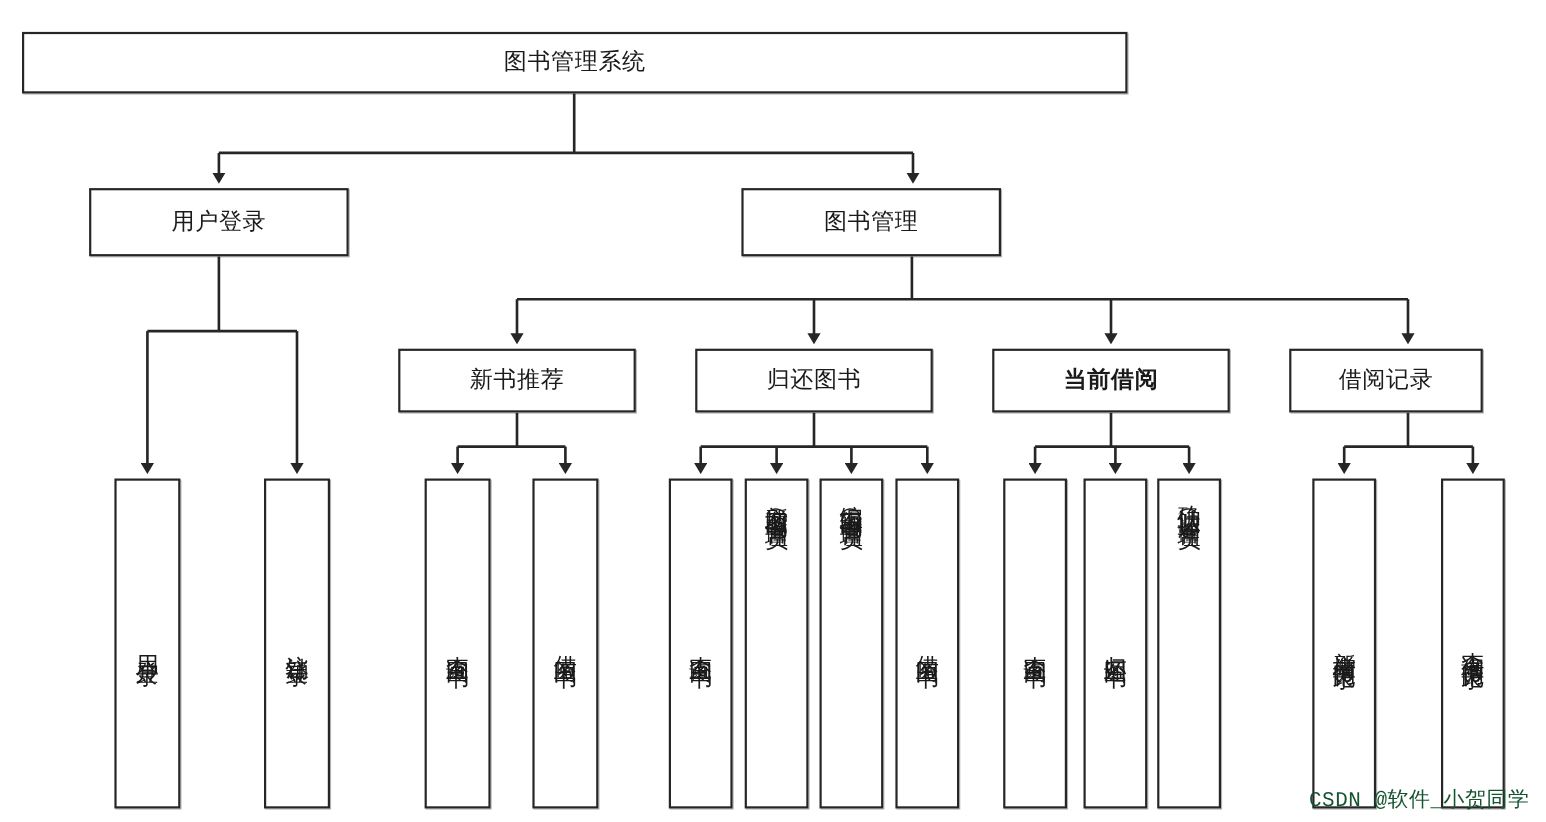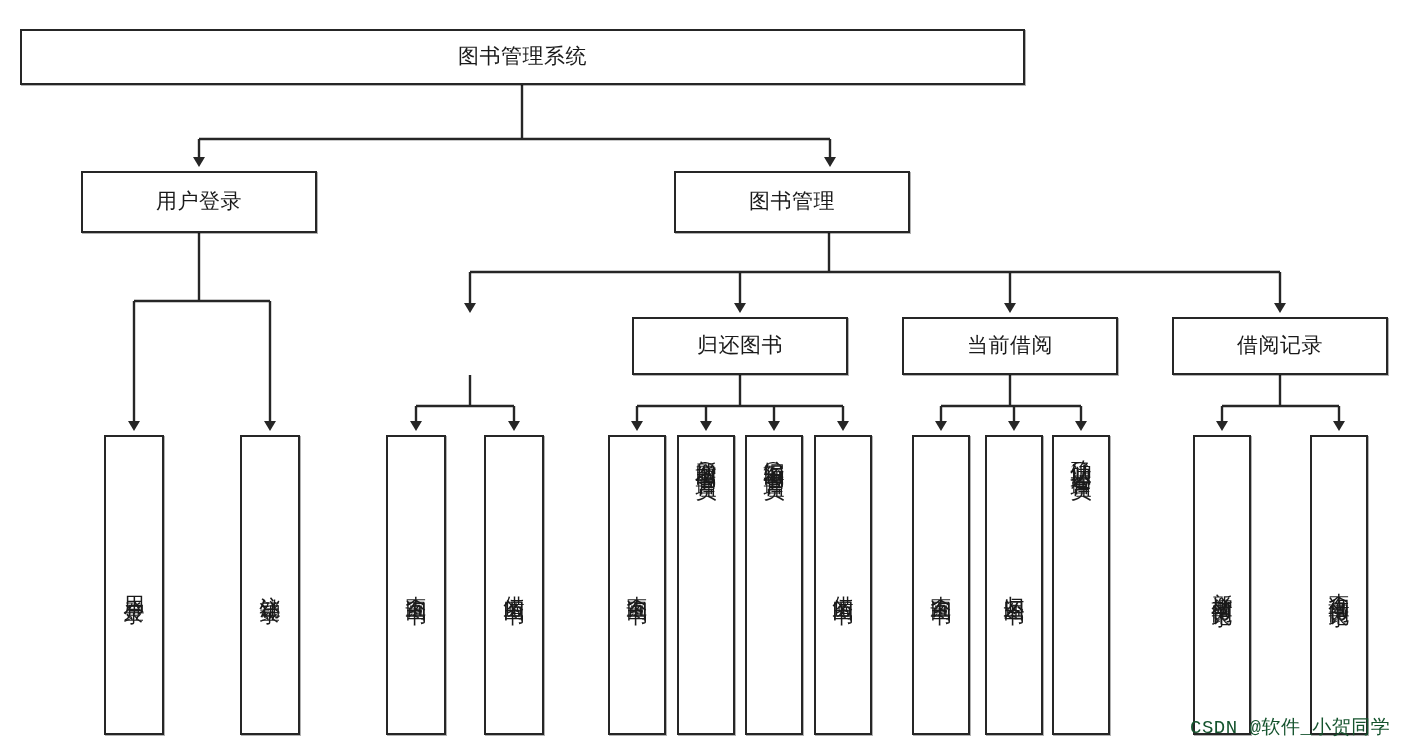--- a/index.html
+++ b/index.html
@@ -145,30 +145,33 @@
   </div>
 
   <div class="node horiz" style="left:81px;top:171px;width:236px;height:62px;">
     <span class="label">用户登录</span>
   </div>
 
   <div class="node horiz" style="left:674px;top:171px;width:236px;height:62px;font-family:Liberation Serif, serif;">
     <span class="label">图书管理</span>
   </div>
 
+  <div class="node horiz" style="left:362px;top:317px;width:216px;height:58px;">
+    <span class="label">新书推荐</span>
+  </div>
 
   <div class="node horiz" style="left:632px;top:317px;width:216px;height:58px;">
     <span class="label">归还图书</span>
   </div>
 
-  <div class="node horiz" style="left:902px;top:317px;width:216px;height:58px;">
+  <div class="node horiz" style="left:902px;top:317px;width:216px;height:58px;font-weight:bold;">
     <span class="label">当前借阅</span>
   </div>
 
-  <div class="node horiz" style="left:1172px;top:317px;width:216px;height:58px;">
+  <div class="node horiz" style="left:1172px;top:317px;width:176px;height:58px;">
     <span class="label">借阅记录</span>
   </div>
 
   <div class="node vert centered" style="left:104px;top:435px;width:60px;height:300px;">
     <span class="label">用户登录</span>
   </div>
 
   <div class="node vert centered" style="left:240px;top:435px;width:60px;height:300px;">
     <span class="label">注销登录</span>
   </div>

